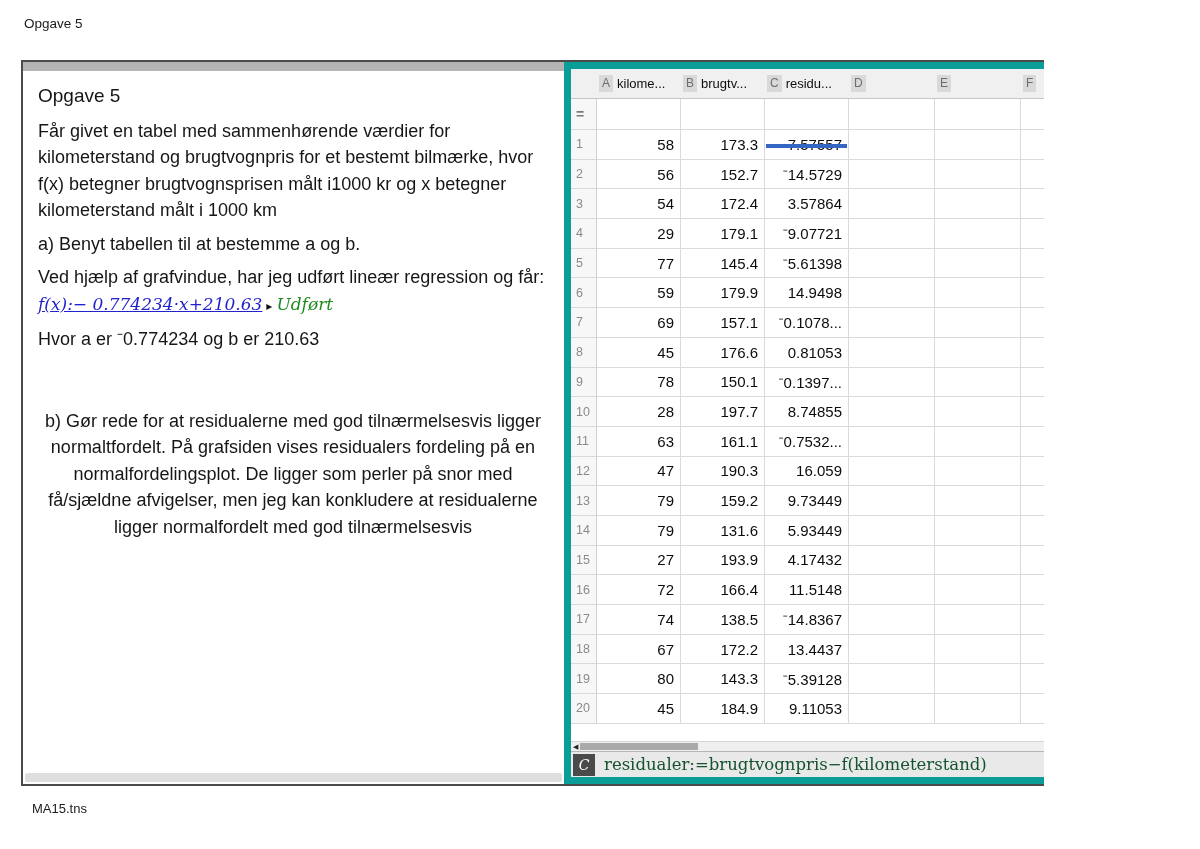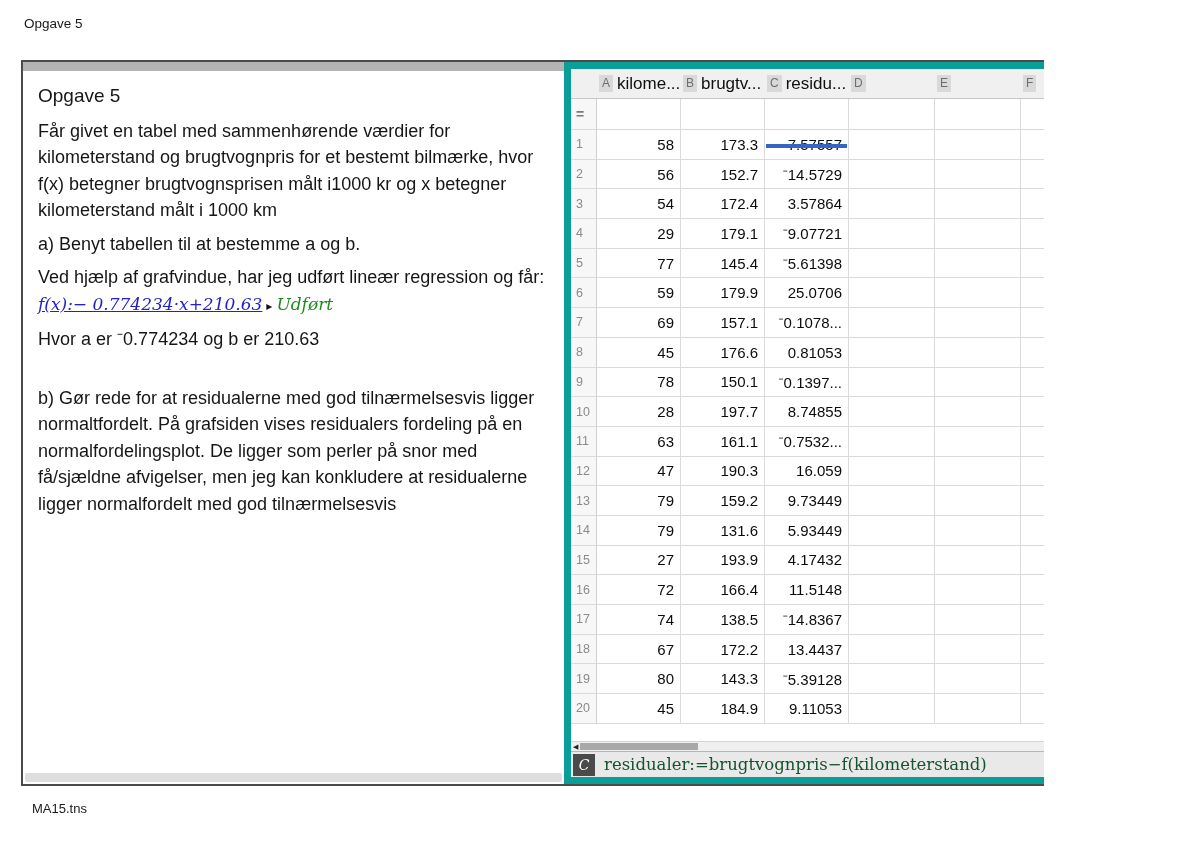--- a/index.html
+++ b/index.html
@@ -13,21 +13,21 @@
 
   .window { position:absolute; left:21px; top:60px; width:1080px; height:726px;
             border:2px solid #4b4b4b; background:#fff; display:flex; }
 
   
   .left-pane { width:541px; display:flex; flex-direction:column; background:#fff; }
   .pane-topbar { height:9px; background:#b4b4b4; flex:0 0 auto; }
   .notes { flex:1 1 auto; overflow:hidden; padding:12px 16px 0 15px; font-size:18px; line-height:26.5px; }
   .notes p { margin:0 0 7px 0; }
   .notes .title { font-size:19px; margin-bottom:8px; }
-  .notes .gap-before { margin-top:32px; }
+  .notes .gap-before { margin-top:55px;text-align:center; }
   .math { font-family:"DejaVu Serif", serif; font-style:italic; font-size:17px; }
   .eval-arrow { font-size:12px; color:#111; padding:0 4px; font-style:normal; }
   .status-green { font-family:"DejaVu Serif", serif; font-style:italic; font-size:17px; }
   .pane-bottombar { flex:0 0 auto; height:9px; background:#dedede; margin:1px 2px 2px 2px; border-radius:2px; }
 
   
   .right-panel { flex:1 1 auto; border:7px solid var(--teal); background:#fff;
                  display:flex; flex-direction:column; overflow:hidden; }
   .sheet-main { flex:1 1 auto; display:flex; overflow:hidden; }
   .grid { flex:1 1 auto; display:flex; flex-direction:column; overflow:hidden; }
@@ -35,21 +35,21 @@
   .grid-row { display:flex; width:100%; }
   .c0 { width:26px; flex:0 0 auto; }
   .c1,.c2,.c3 { width:84px; flex:0 0 auto; }
   .c4,.c5 { width:86px; flex:0 0 auto; }
   .c6 { flex:1 1 auto; }
 
   .col-header-row { height:30px; background:#f0f0f0; border-bottom:1px solid #c6c6c6; align-items:center; flex:0 0 auto; }
   .head-cell { display:flex; align-items:center; overflow:hidden; white-space:nowrap; }
   .col-chip { display:inline-block; background:#d9d9d9; color:#6e6e6e; font-size:12px;
               height:17px; line-height:17px; padding:0 3px; margin:0 4px 0 2px; flex:0 0 auto; }
-  .col-name { font-size:17px; color:#0f0f0f; overflow:hidden; }
+  .col-name { font-size:13px; color:#0f0f0f; overflow:hidden; }
 
   .formula-row { height:31px; flex:0 0 auto; background:#fff; }
   .formula-row > div { border-right:1px solid #dadada; border-bottom:1px solid #dadada; }
   .rowhead { background:#f7f7f7; color:#8a8a8a; font-size:13px; padding-left:5px;
              display:flex; align-items:center; border-right:1px solid #d0d0d0 !important; }
   .eq-symbol { font-weight:bold; color:#7a7a7a; font-size:14px; }
   .sel-cell { position:relative; }
   .sel-box { position:absolute; inset:1px 1px 2px 1px; border:2px solid var(--selblue); background:#fff;
              font-size:15px; line-height:23px; padding-left:2px; white-space:nowrap; overflow:hidden;margin-top:44px; }
 
@@ -198,21 +198,21 @@
                 <div class="c3 num">⁻5.61398</div>
                 <div class="c4"></div>
                 <div class="c5"></div>
                 <div class="c6"></div>
               </div>
 
               <div class="grid-row data-row">
                 <div class="c0 rowhead">6</div>
                 <div class="c1 num">59</div>
                 <div class="c2 num">179.9</div>
-                <div class="c3 num">25.0706</div>
+                <div class="c3 num">14.9498</div>
                 <div class="c4"></div>
                 <div class="c5"></div>
                 <div class="c6"></div>
               </div>
 
               <div class="grid-row data-row">
                 <div class="c0 rowhead">7</div>
                 <div class="c1 num">69</div>
                 <div class="c2 num">157.1</div>
                 <div class="c3 num">⁻0.1078...</div>

